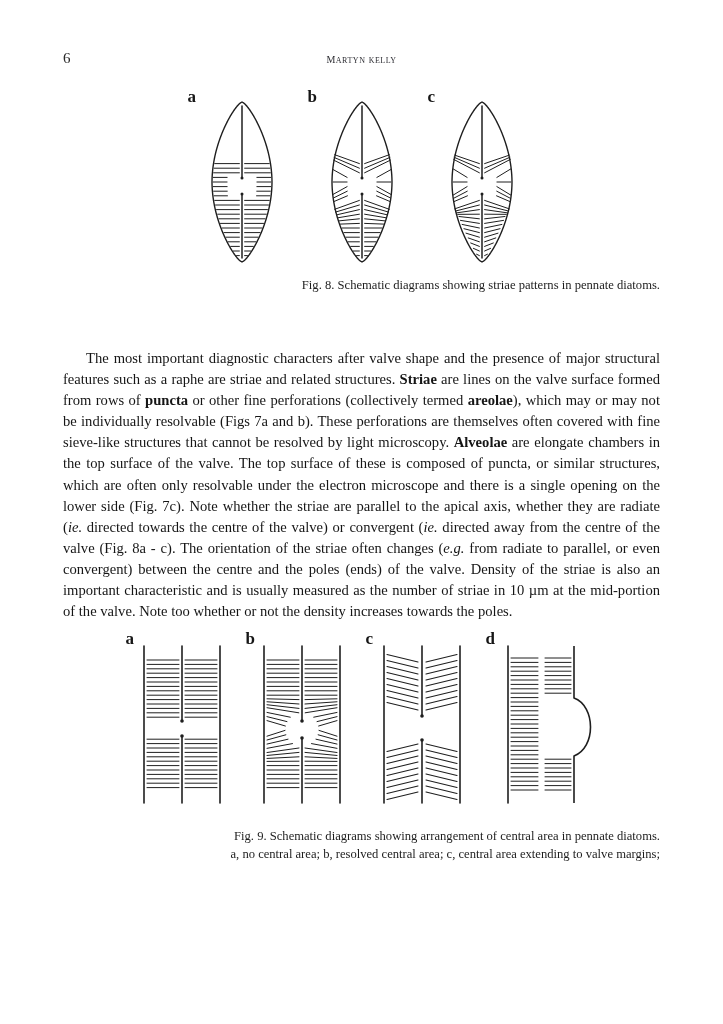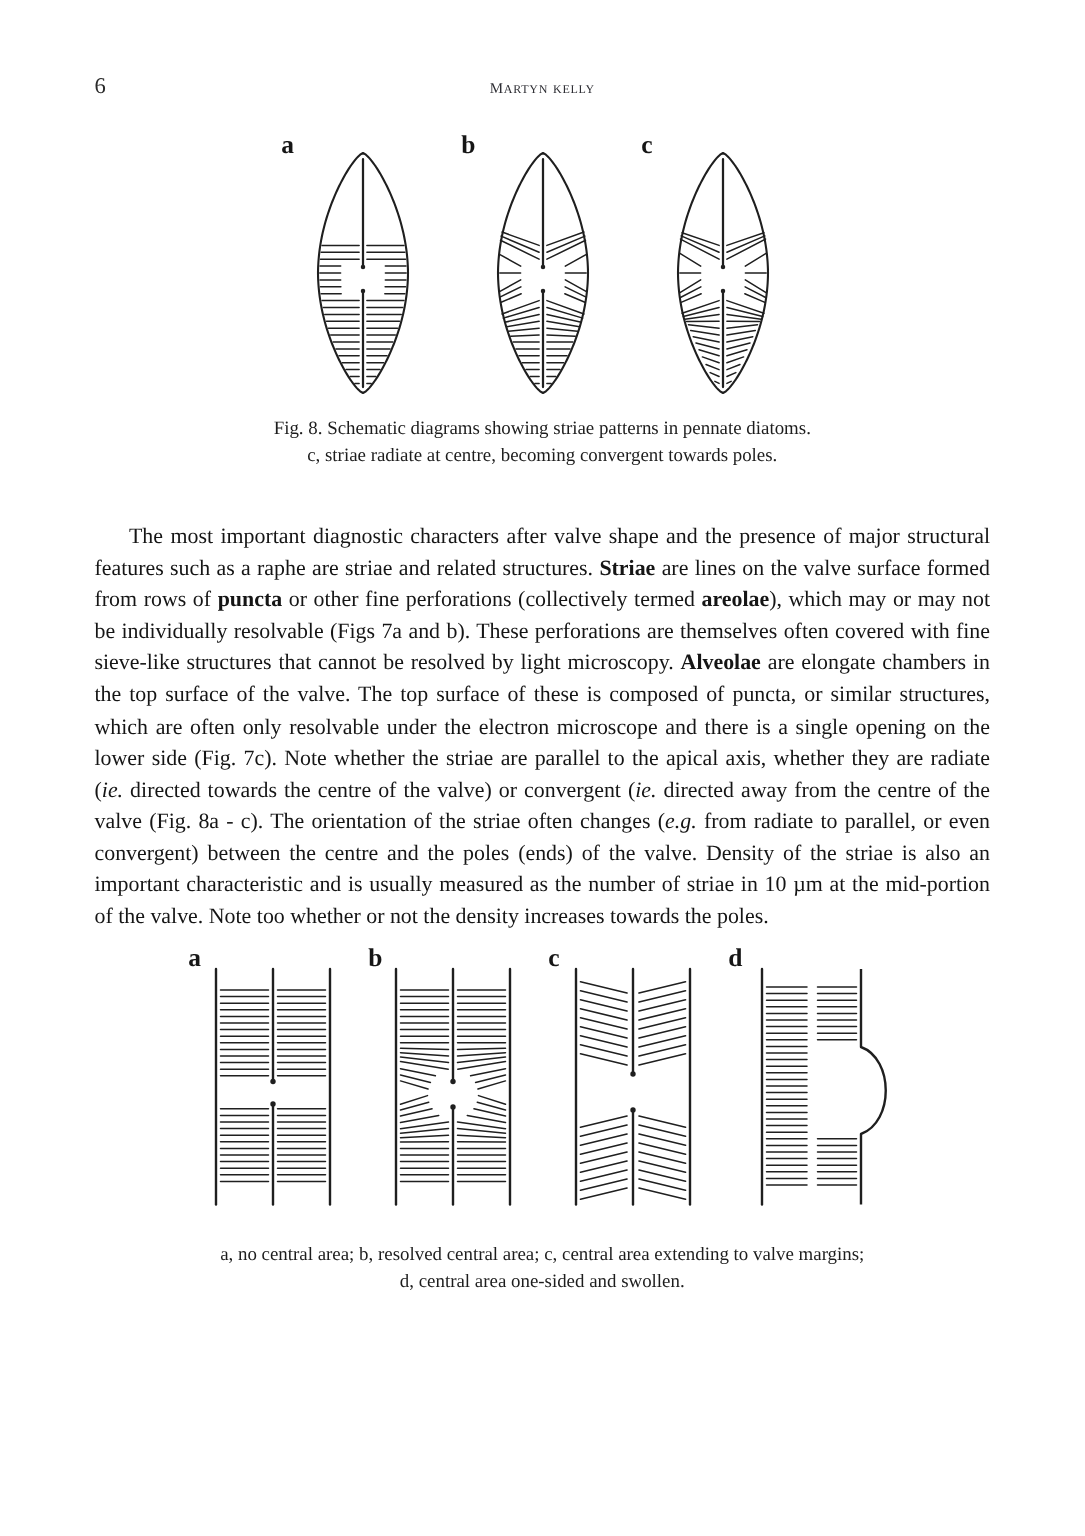--- a/index.html
+++ b/index.html
@@ -82,21 +82,21 @@
 
   .fig8-panel { width: 120px; }
   .fig8-panel .panel-label { left: 6px; top: 6px; }
 
   .fig9-panel { width: 120px; }
   .fig9-panel .panel-label { left: 4px; top: 2px; }
 
   
   .caption {
     margin-top: 10px;
-    text-align: center;
+    text-align: right;
     font-size: 12.6px;
     line-height: 17.5px;
     color: #1d1d1d;
   }
   .caption .cap-line { display: block; }
 
   
   .body-text {
     position: absolute;
     left: 63px;
@@ -286,21 +286,20 @@
               <line x1="60" y1="112" x2="60" y2="176" stroke="#1f1f1f" stroke-width="1.5" stroke-linecap="round"></line>
               <circle cx="60" cy="96" r="1.5" fill="#1f1f1f"></circle>
               <circle cx="60" cy="112" r="1.5" fill="#1f1f1f"></circle>
             </g>
         </svg>
       </div>
 
     </div>
     <div class="caption">
       <span class="cap-line">Fig. 8. Schematic diagrams showing striae patterns in pennate diatoms.</span>
-      <span class="cap-line">c, striae radiate at centre, becoming convergent towards poles.</span>
     </div>
   </div>
 
   <div class="body-text">
     <p id="body-paragraph"><span>The most important diagnostic characters after valve shape and the presence of major structural features such as a raphe are striae and related structures. </span><b>Striae</b><span> are lines on the valve surface formed from rows of </span><b>puncta</b><span> or other fine perforations (collectively termed </span><b>areolae</b><span>), which may or may not be individually resolvable (Figs 7a and b). These perforations are themselves often covered with fine sieve-like structures that cannot be resolved by light microscopy. </span><b>Alveolae</b><span> are elongate chambers in the top surface of the valve. The top surface of these is composed of puncta, or similar structures, which are often only resolvable under the electron microscope and there is a single opening on the lower side (Fig. 7c). Note whether the striae are parallel to the apical axis, whether they are radiate (</span><i>ie.</i><span> directed towards the centre of the valve) or convergent (</span><i>ie.</i><span> directed away from the centre of the valve (Fig. 8a - c). The orientation of the striae often changes (</span><i>e.g.</i><span> from radiate to parallel, or even convergent) between the centre and the poles (ends) of the valve. Density of the striae is also an important characteristic and is usually measured as the number of striae in 10 µm at the mid-portion of the valve. Note too whether or not the density increases towards the poles.</span></p>
   </div>
 
   <div class="figure" id="figure-9">
     <div class="panels">
 
@@ -547,18 +546,18 @@
               <line x1="29" y1="157.6000000000001" x2="56" y2="157.6000000000001" stroke="#1f1f1f" stroke-width="1" stroke-linecap="round"></line>
               <line x1="63" y1="157.6000000000001" x2="89" y2="157.6000000000001" stroke="#1f1f1f" stroke-width="1" stroke-linecap="round"></line>
               <line x1="29" y1="162.0000000000001" x2="56" y2="162.0000000000001" stroke="#1f1f1f" stroke-width="1" stroke-linecap="round"></line>
               <line x1="63" y1="162.0000000000001" x2="89" y2="162.0000000000001" stroke="#1f1f1f" stroke-width="1" stroke-linecap="round"></line>
             </g>
         </svg>
       </div>
 
     </div>
     <div class="caption">
+      <span class="cap-line">Fig. 9. Schematic diagrams showing arrangement of central area in pennate diatoms.</span>
       <span class="cap-line">a, no central area; b, resolved central area; c, central area extending to valve margins;</span>
-      <span class="cap-line">d, central area one-sided and swollen.</span>
     </div>
   </div>
 
 </div>
 
 </body></html>

